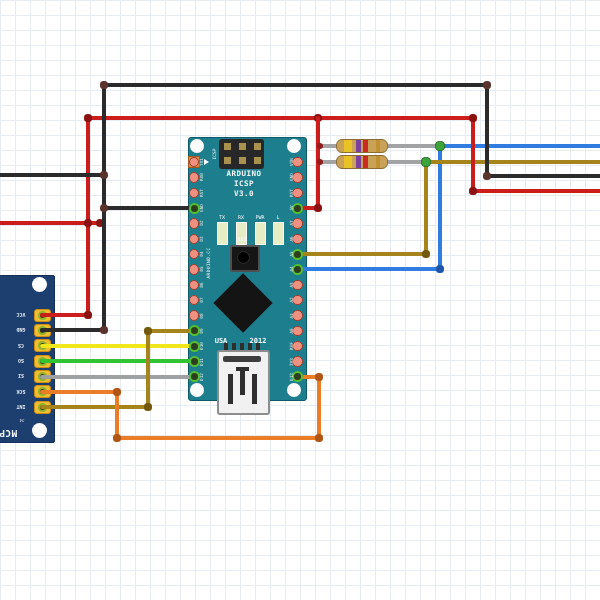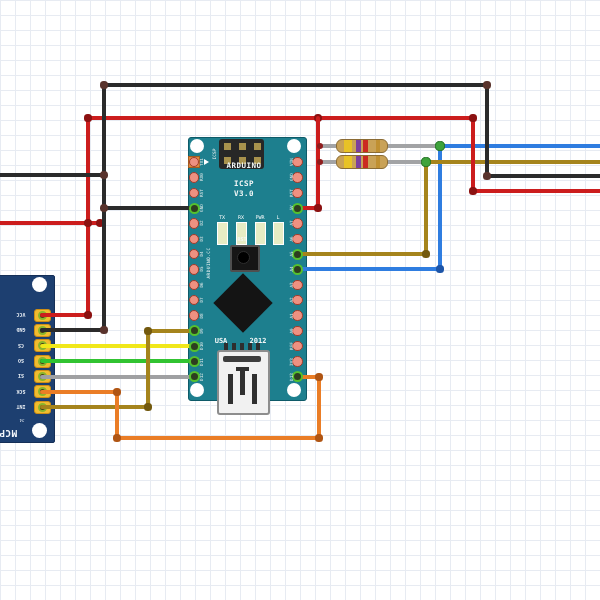--- a/index.html
+++ b/index.html
@@ -88,21 +88,21 @@
       <div style="position: absolute; left: 223.5px; top: 142.5px; width: 7px; height: 7px; background: rgb(168, 146, 77);"></div>
       <div style="position: absolute; left: 223.5px; top: 156.5px; width: 7px; height: 7px; background: rgb(168, 146, 77);"></div>
       <div style="position: absolute; left: 238.5px; top: 142.5px; width: 7px; height: 7px; background: rgb(168, 146, 77);"></div>
       <div style="position: absolute; left: 238.5px; top: 156.5px; width: 7px; height: 7px; background: rgb(168, 146, 77);"></div>
       <div style="position: absolute; left: 253.5px; top: 142.5px; width: 7px; height: 7px; background: rgb(168, 146, 77);"></div>
       <div style="position: absolute; left: 253.5px; top: 156.5px; width: 7px; height: 7px; background: rgb(168, 146, 77);"></div>
     </div>
   <div class="ctr rot90 boardtext" id="icsp-label">ICSP</div>
   <div class="abs" id="pin1-marker"></div>
 
-  <div class="ctr boardtext title-line" style="top:165px;">ARDUINO</div>
+  <div class="ctr boardtext title-line" style="top:173px;">ARDUINO</div>
   <div class="ctr boardtext title-line" style="top:183px;">ICSP</div>
   <div class="ctr boardtext title-line" style="top:193px;">V3.0</div>
 
   <div class="ctr boardtext led-label" style="left:222px;top:217px;">TX</div>
   <div class="ctr boardtext led-label" style="left:241px;top:217px;">RX</div>
   <div class="ctr boardtext led-label" style="left:260px;top:217px;">PWR</div>
   <div class="ctr boardtext led-label" style="left:278px;top:217px;">L</div>
   <div class="led" style="left:217px;"></div>
   <div class="led" style="left:236px;"></div>
   <div class="led" style="left:255px;"></div>

